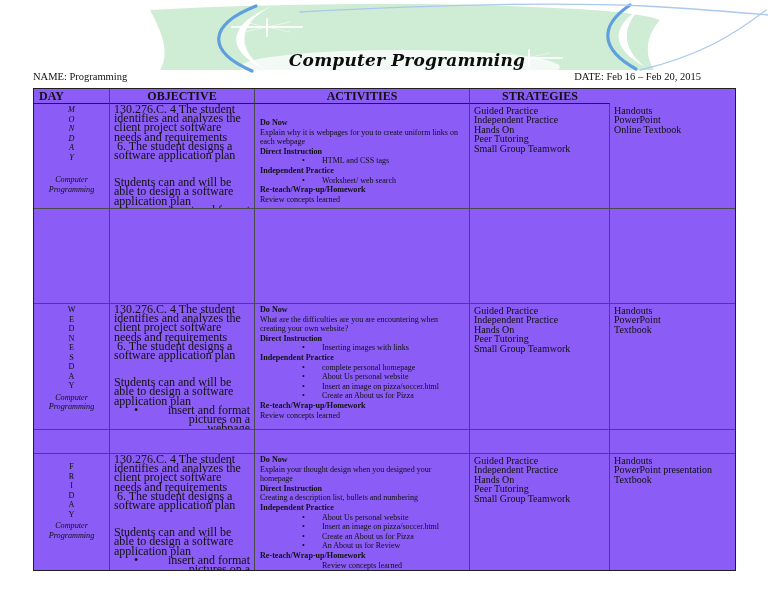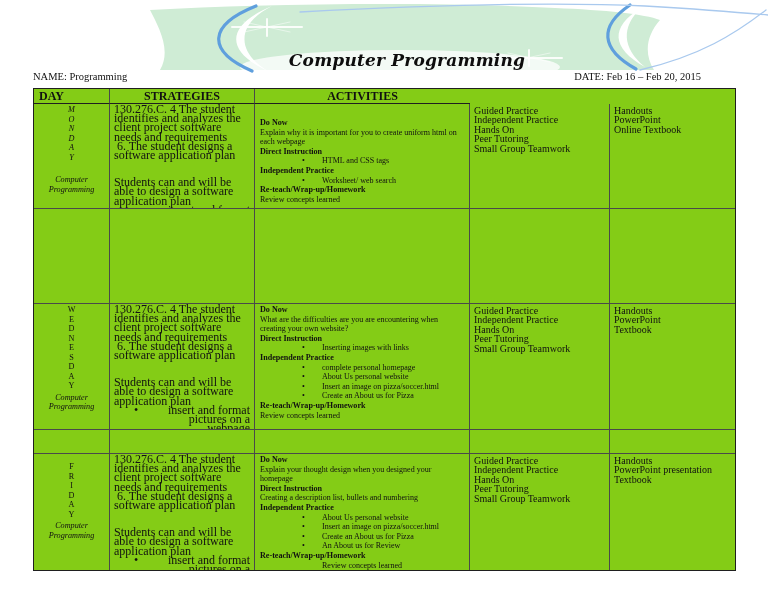--- a/index.html
+++ b/index.html
@@ -17,21 +17,21 @@
   }
   
   .meta{
     position:absolute;top:71px;left:33px;right:67px;
     display:flex;justify-content:space-between;
     font-size:10.5px;color:#111;
   }
   
   .ltable{
     position:absolute;left:33px;top:88px;width:703px;
-    border:1.5px solid #1f1f1f;background:#84cc16;box-sizing:border-box;
+    border:1.5px solid #1f1f1f;background:#8b5cf6;box-sizing:border-box;
   }
   .trow{display:grid;grid-template-columns:76px 145px 215px 140px 1fr;}
   .cell{
     border-right:1px solid #4a4a4a;border-bottom:1px solid #4a4a4a;
     box-sizing:border-box;overflow:hidden;
     font-size:12px;line-height:9.2px;padding:1px 4px;
   }
   .trow .cell:last-child{border-right:none;}
   .trow:last-child .cell{border-bottom:none;}
   
@@ -109,22 +109,23 @@
 
 <div class="meta">
   <span>NAME: Programming</span>
   <span>DATE: Feb 16 – Feb 20, 2015</span>
 </div>
 
 <div class="ltable">
 
   <div class="trow thead">
     <div class="cell hcell-day">DAY</div>
+    <div class="cell">OBJECTIVE</div>
+    <div class="cell">ACTIVITIES</div>
     <div class="cell">STRATEGIES</div>
-    <div class="cell">ACTIVITIES</div>
   </div>
 
   <div class="trow row-monday">
     <div class="cell day-cell">
       <div class="day-letters" data-style="italic">
 
       <div class="day-letter">M</div>
           <div class="day-letter">O</div>
           <div class="day-letter">N</div>
           <div class="day-letter">D</div>
@@ -138,21 +139,21 @@
     <div class="seg plain">130.276.C. 4 The student identifies and analyzes the client project software needs and requirements</div>
         <div class="seg plain"> 6. The student designs a software application plan</div>
         <div class="seg spacer"></div>
         <div class="seg plain">Students can and will be able to design a software application plan</div>
         <div class="seg bullet">insert and format pictures on a webpage</div>
         <div class="seg bullet">Link webpages together</div>
       </div>
     <div class="cell act-cell">
 
     <div class="seg bold">Do Now</div>
-        <div class="seg plain">Explain why it is important for you to create uniform html on each webpage</div>
+        <div class="seg plain">Explain why it is webpages for you to create uniform links on each webpage</div>
         <div class="seg bold">Direct Instruction</div>
         <div class="seg bullet">HTML and CSS tags</div>
         <div class="seg bold">Independent Practice</div>
         <div class="seg bullet">Worksheet/ web search</div>
         <div class="seg bold">Re-teach/Wrap-up/Homework</div>
         <div class="seg plain">Review concepts learned</div>
       </div>
     <div class="cell strat-cell">
 
     <div class="line">Guided Practice</div>

